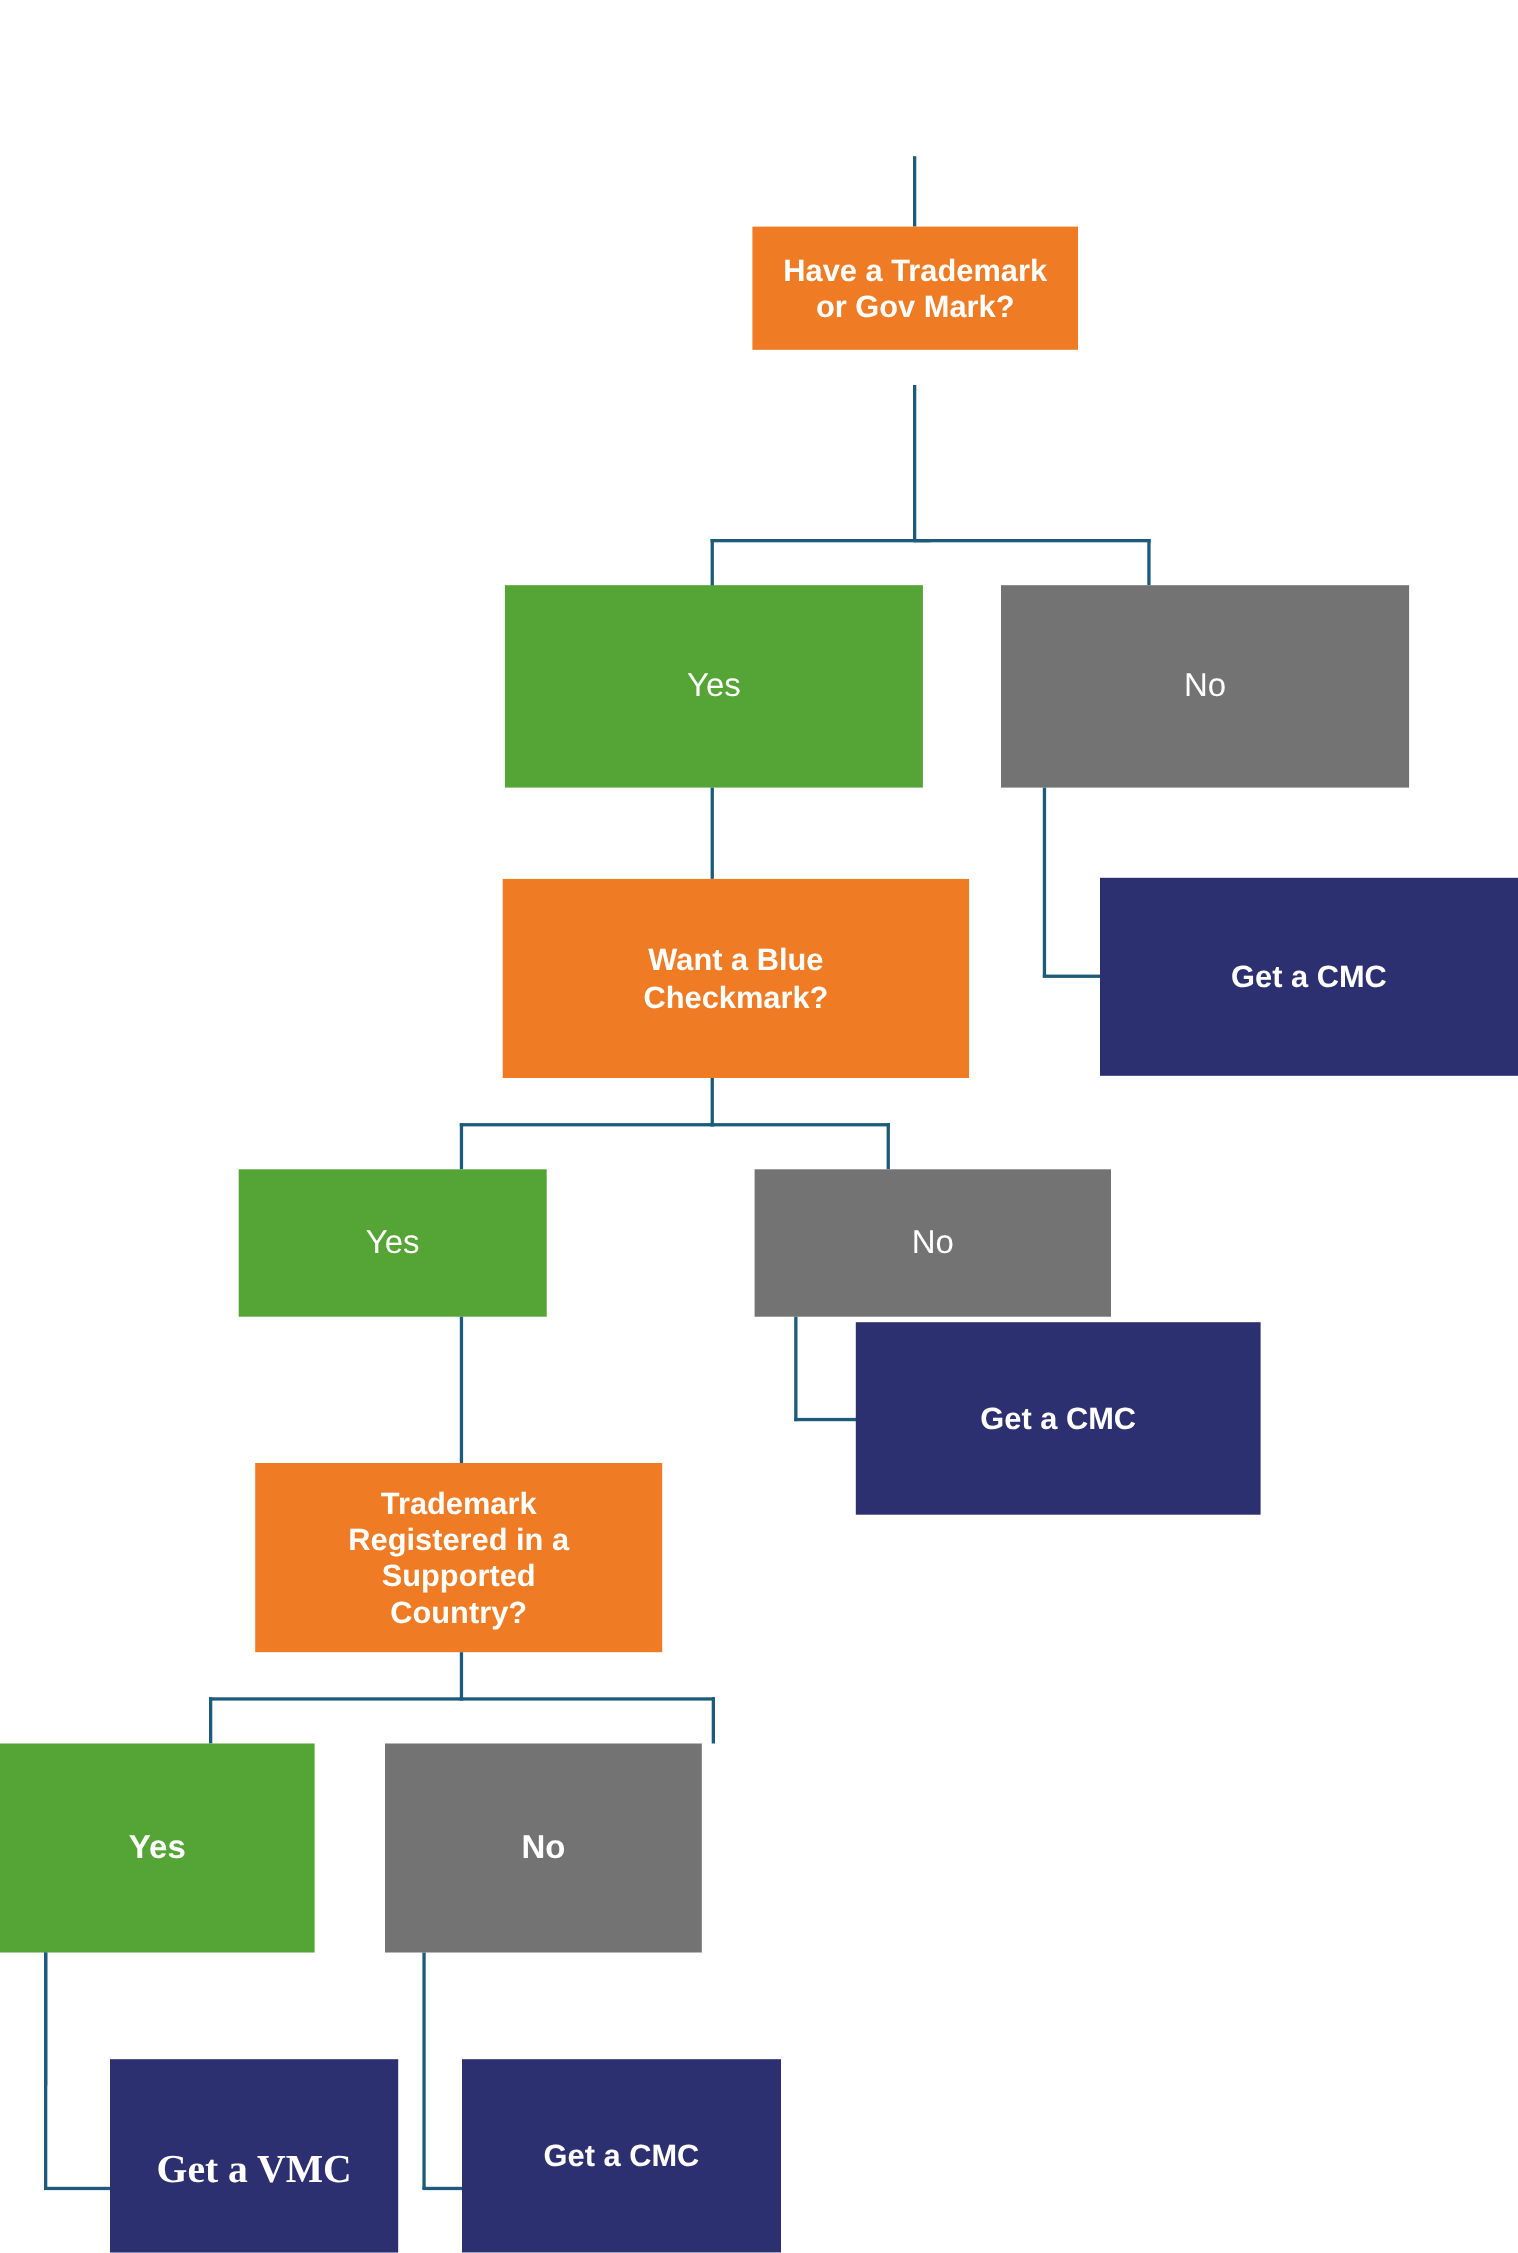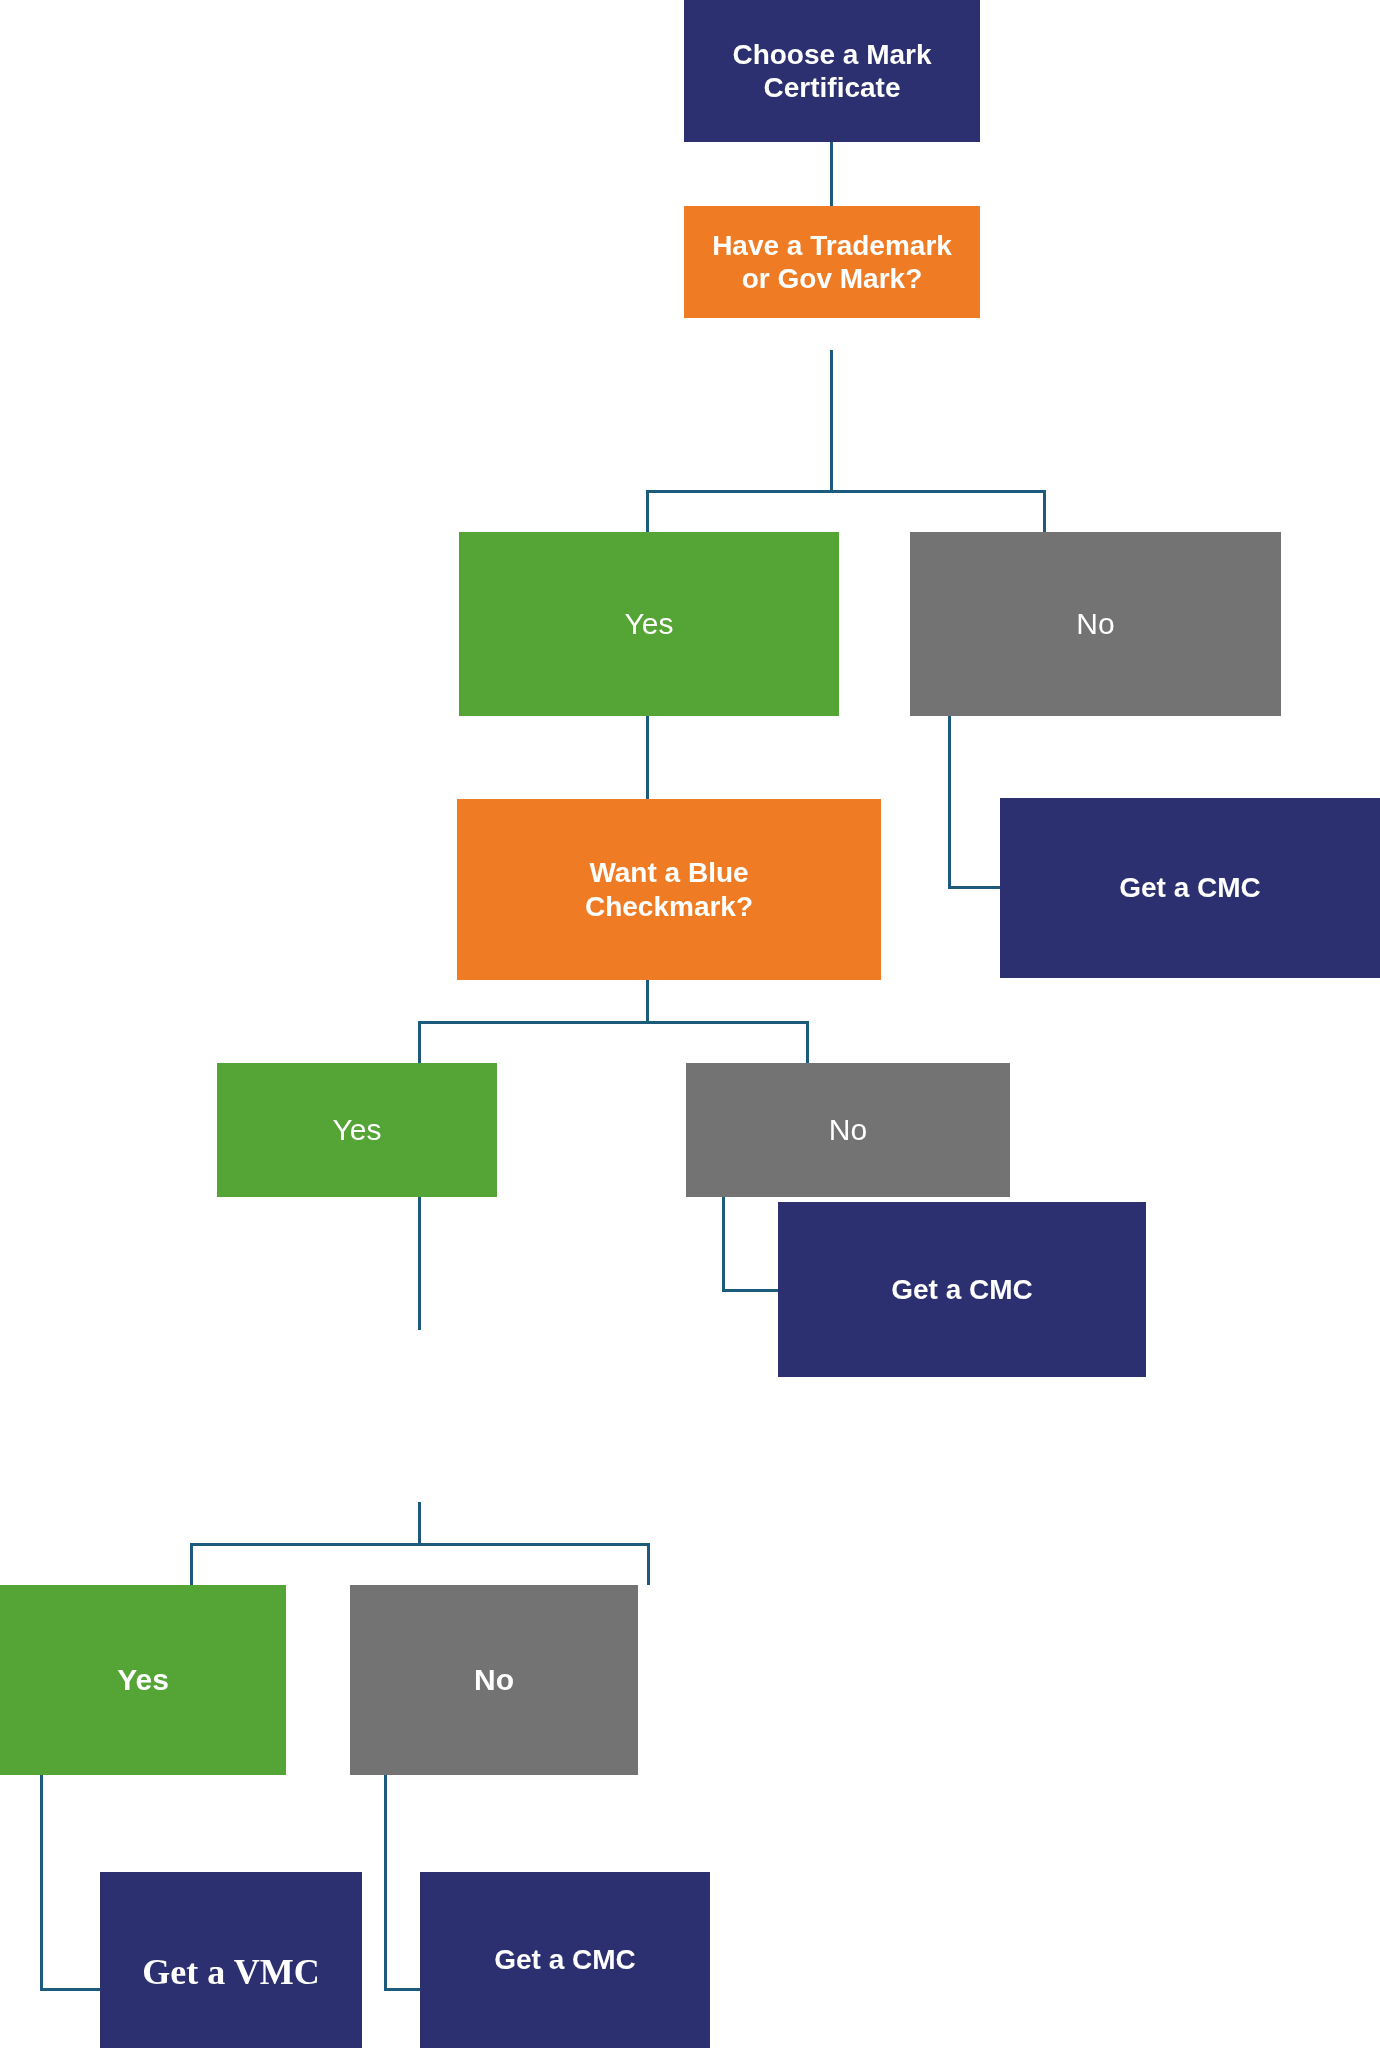--- a/index.html
+++ b/index.html
@@ -43,22 +43,20 @@
     background: #1d5b7d;
   }
   .conn.v { width: 3px; }
   .conn.h { height: 3px; }
 </style>
 </head>
 <body>
 
 <div id="flowchart">
 
-  <div class="node navy strong" style="left:684px; top:0px; width:296px; height:142px; font-size:28px;">Choose a Mark
-Certificate</div>
 
   <div class="conn v" style="left:830px; top:142px; height:64px;"></div>
 
   <div class="node orange strong" style="left:684px; top:206px; width:296px; height:112px; font-size:28px;">Have a Trademark
 or Gov Mark?</div>
 
   <div class="conn v" style="left:830px; top:350px; height:142px;"></div>
   <div class="conn h" style="left:646px; top:490px; width:200px;"></div>
   <div class="conn h" style="left:830px; top:490px; width:216px;"></div>
   <div class="conn v" style="left:646px; top:490px; height:52px;"></div>
@@ -88,20 +86,24 @@
 
   <div class="node gray light" style="left:686px; top:1063px; width:324px; height:134px; font-size:30px;">No</div>
 
   <div class="conn v" style="left:418px; top:1197px; height:133px;"></div>
 
   <div class="conn v" style="left:722px; top:1197px; height:95px;"></div>
   <div class="conn h" style="left:722px; top:1289px; width:58px;"></div>
 
   <div class="node navy strong" style="left:778px; top:1202px; width:368px; height:175px; font-size:28px;">Get a CMC</div>
 
+  <div class="node orange strong" style="left:232px; top:1330px; width:370px; height:172px; font-size:28px;">Trademark
+Registered in a
+Supported
+Country?</div>
 
   <div class="conn v" style="left:418px; top:1502px; height:43px;"></div>
   <div class="conn h" style="left:190px; top:1543px; width:231px;"></div>
   <div class="conn h" style="left:418px; top:1543px; width:232px;"></div>
   <div class="conn v" style="left:190px; top:1543px; height:42px;"></div>
   <div class="conn v" style="left:647px; top:1543px; height:42px;"></div>
 
   <div class="node green strong" style="left:0px; top:1585px; width:286px; height:190px; font-size:30px;">Yes</div>
 
   <div class="node gray strong" style="left:350px; top:1585px; width:288px; height:190px; font-size:30px;">No</div>

